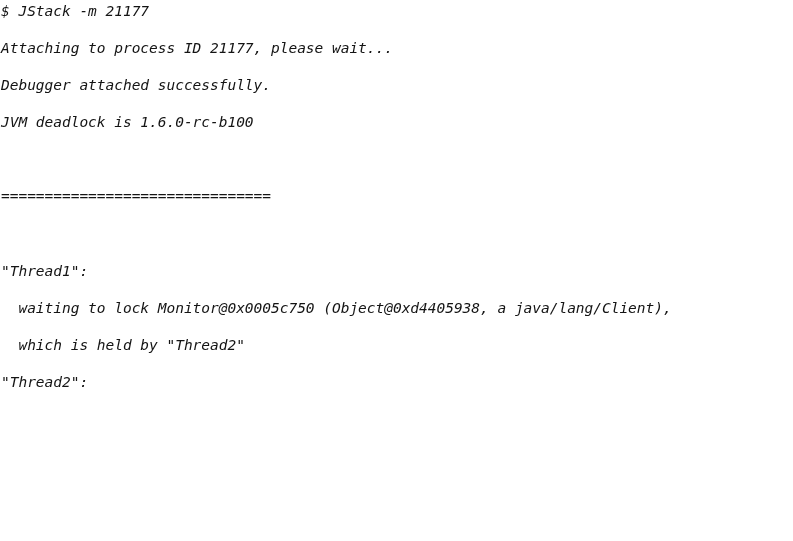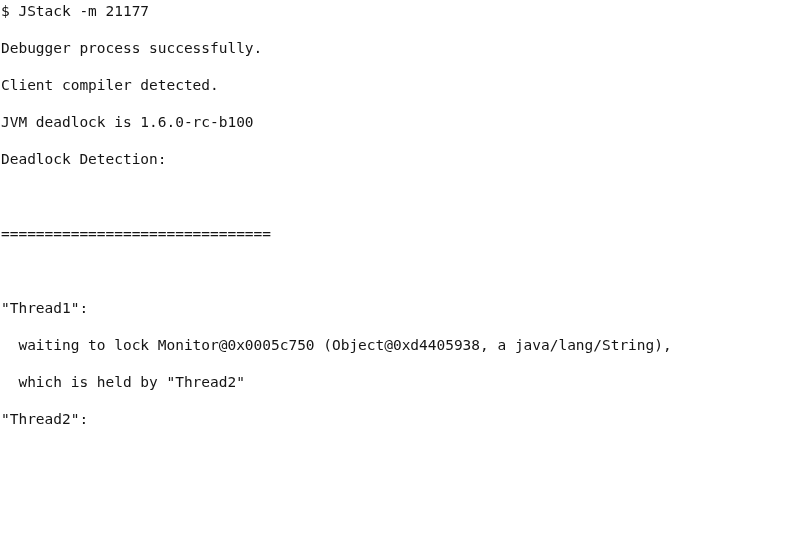--- a/index.html
+++ b/index.html
@@ -28,40 +28,40 @@
     letter-spacing: -0.02px;
     color: #141414;
     white-space: pre;
     font-weight: 400;
     -webkit-font-smoothing: none;
   }
   .line {
     display: block;
     min-height: 18.55px;
     white-space: pre;
+    font-style: italic;
   }
   .line.blank {
     display: block;
     height: 18.55px;
   }
 </style>
 </head>
 <body>
 
 <div id="terminal">
   <pre id="console-output"><span class="line">$ JStack -m 21177</span>
-<span class="line">Debugger process successfully.</span>
-<span class="line">Client compiler detected.</span>
+<span class="line">Attaching to process ID 21177, please wait...</span>
+<span class="line">Debugger attached successfully.</span>
 <span class="line">JVM deadlock is 1.6.0-rc-b100</span>
-<span class="line">Deadlock Detection:</span>
 <span class="line blank">&nbsp;</span>
 <span class="line">===============================</span>
 <span class="line blank">&nbsp;</span>
 <span class="line">"Thread1":</span>
-<span class="line">  waiting to lock Monitor@0x0005c750 (Object@0xd4405938, a java/lang/String),</span>
+<span class="line">  waiting to lock Monitor@0x0005c750 (Object@0xd4405938, a java/lang/Client),</span>
 <span class="line">  which is held by "Thread2"</span>
 <span class="line">"Thread2":</span>
 
 
 
 
 
 
 
 

